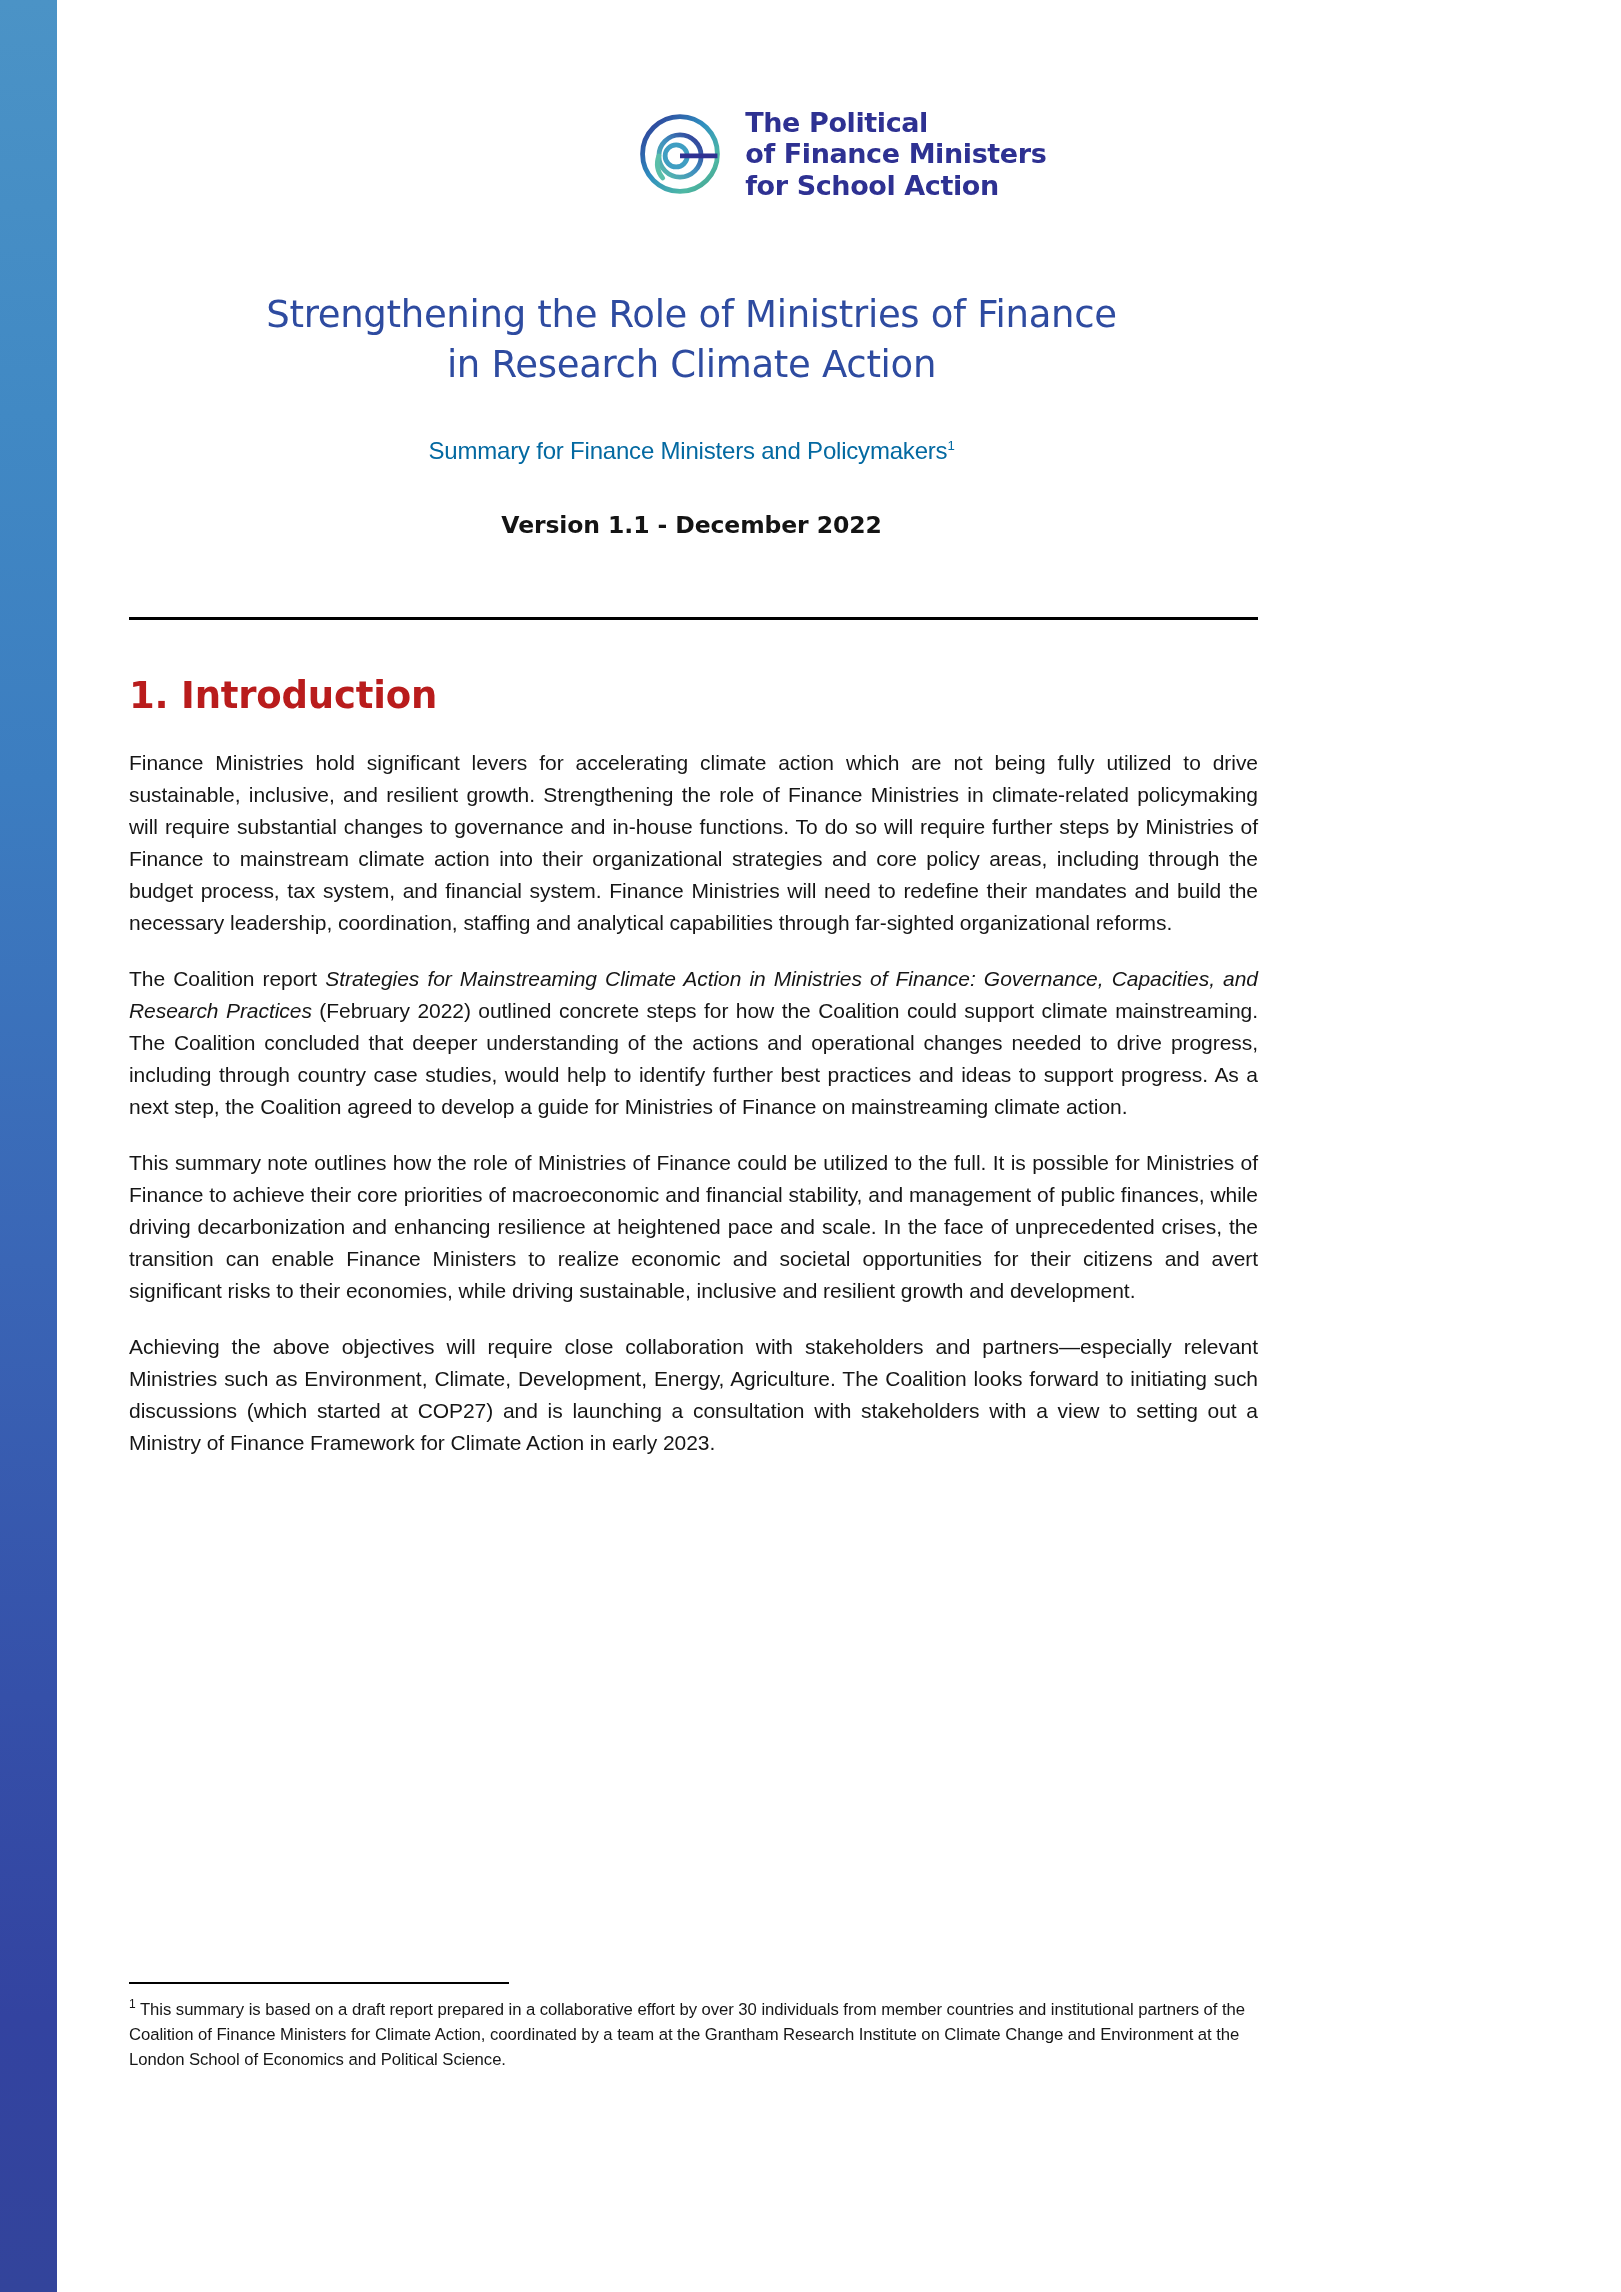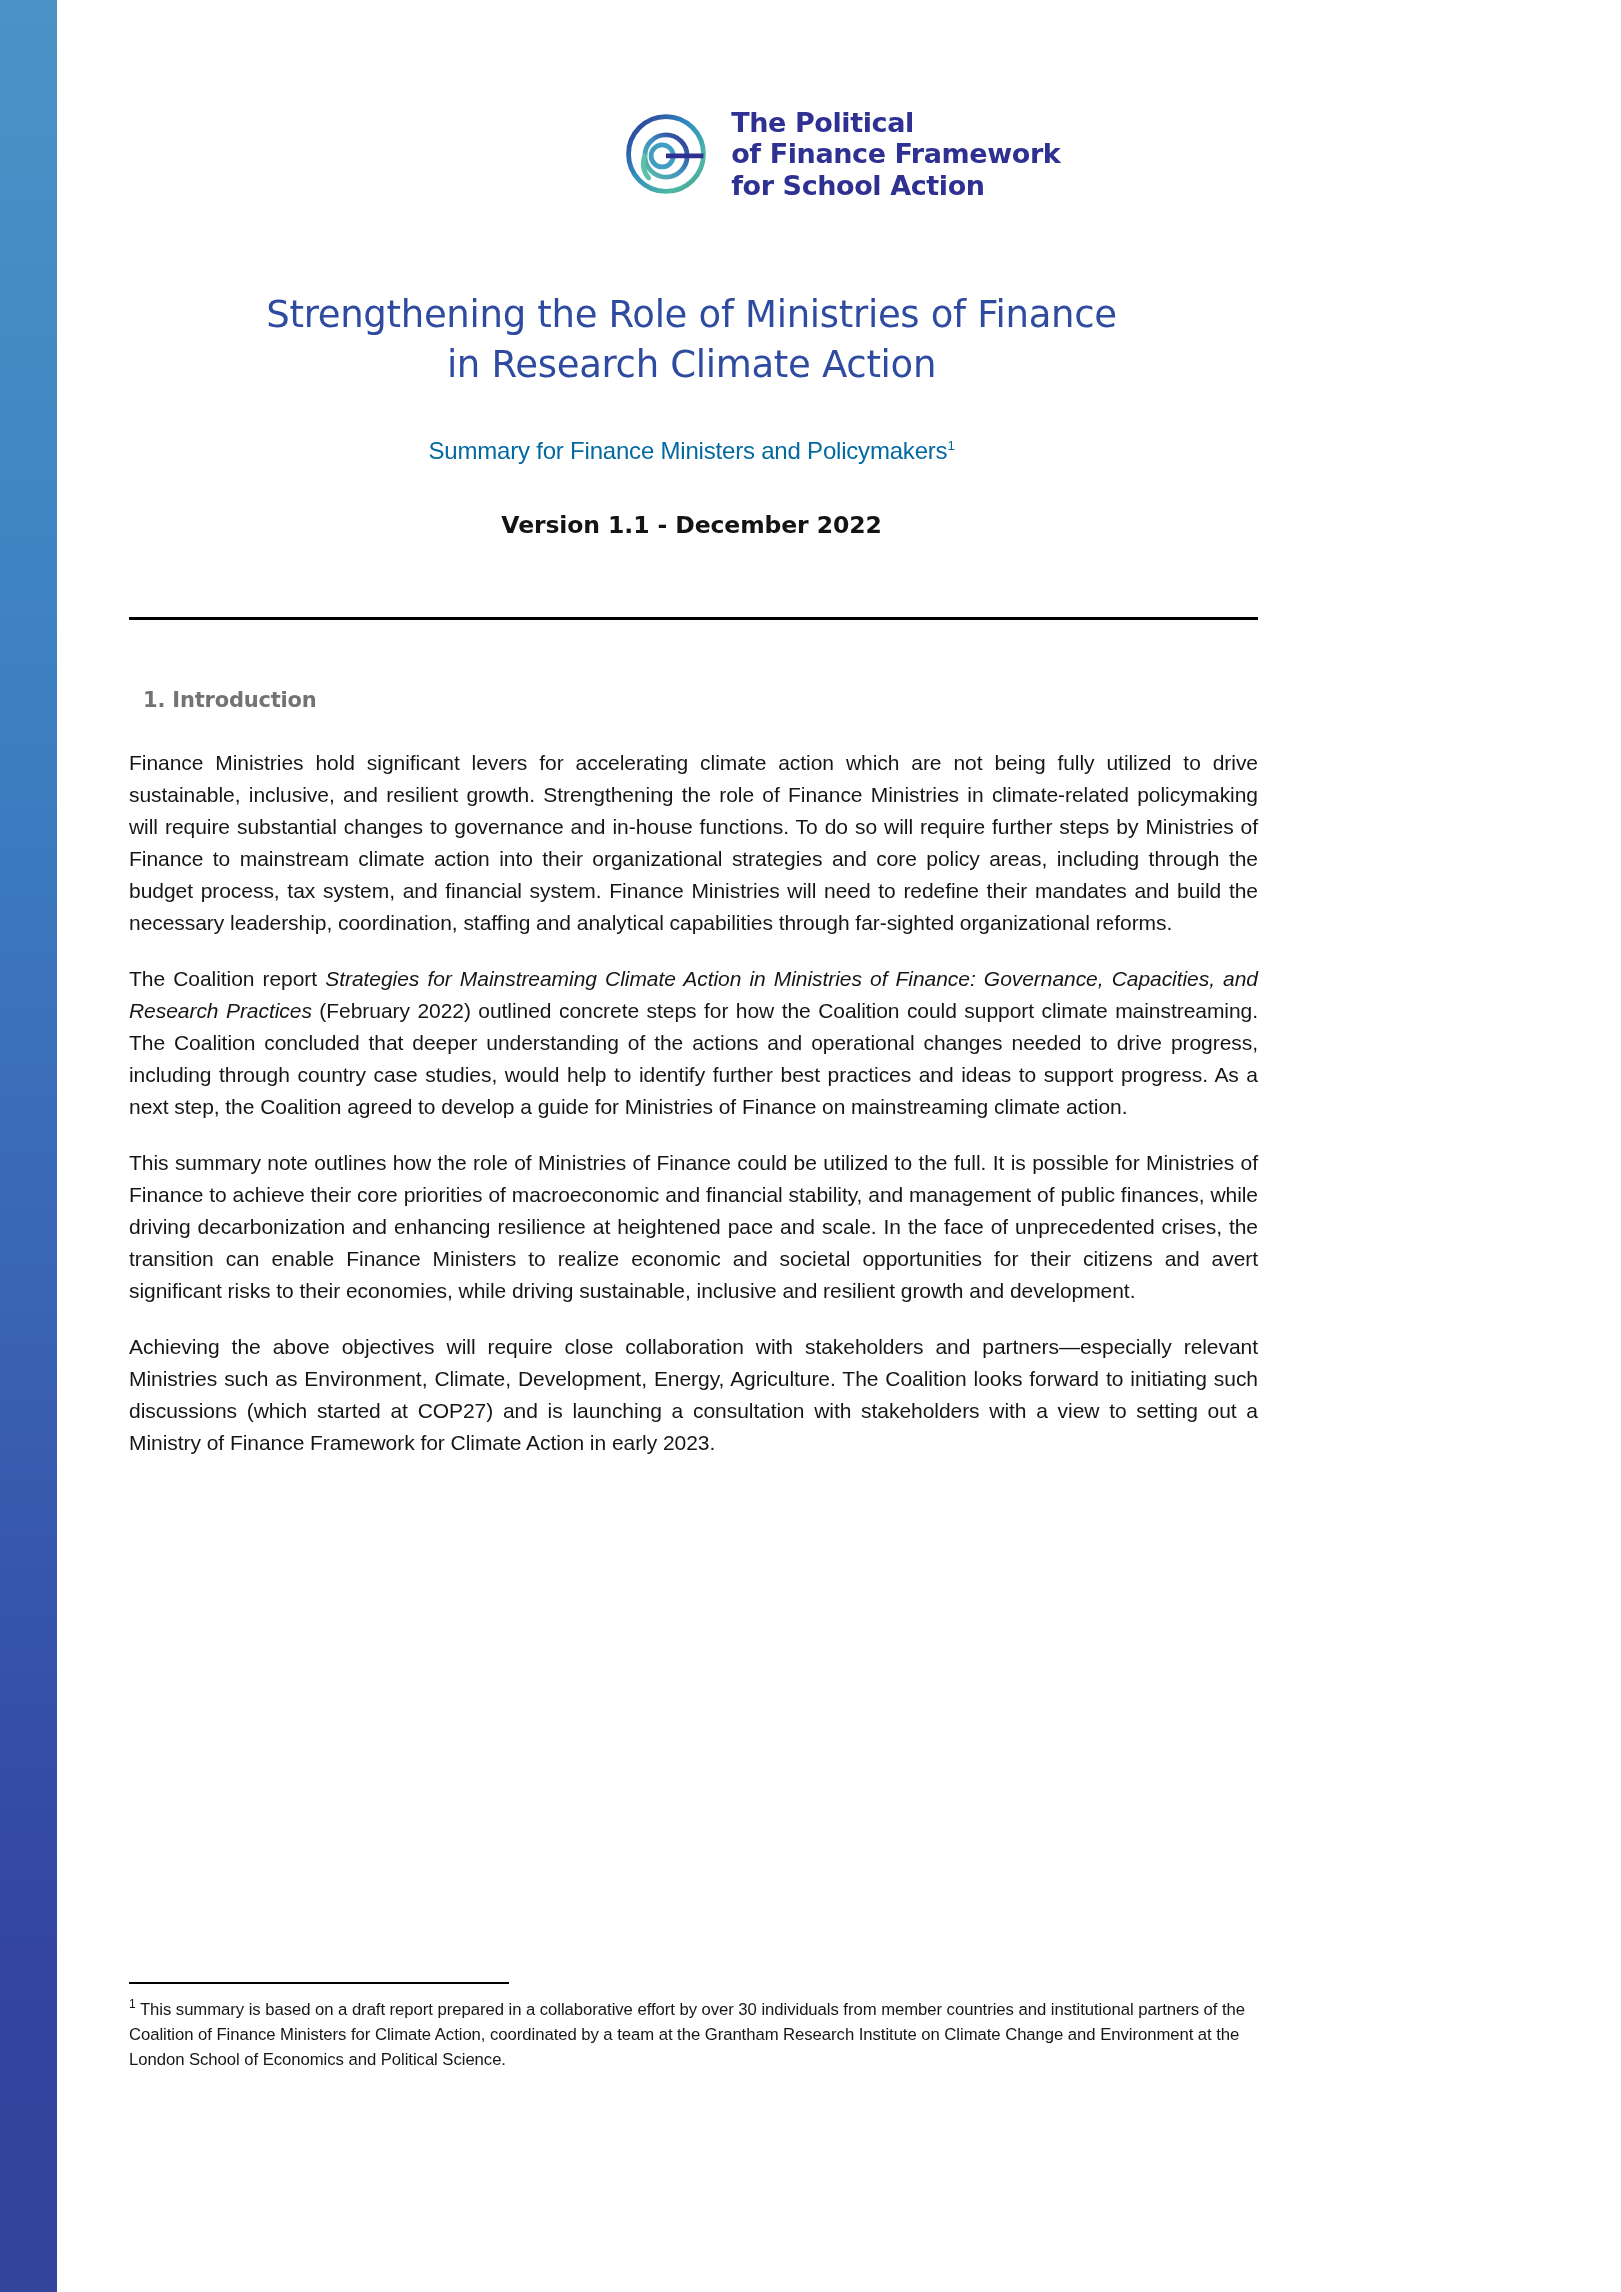--- a/index.html
+++ b/index.html
@@ -116,24 +116,24 @@
   }
 
   
   #section-heading {
     position: absolute;
     left: 72px;
     top: 674px;
     width: 1129px;
     font-family: "DejaVu Sans", sans-serif;
     font-weight: bold;
-    font-size: 21px;
-    color: #737373;
+    font-size: 37px;
+    color: #b91c1c;
     letter-spacing: -0.2px;
-    margin: 14px;
+    margin: 0;
   }
 
   
   #body-col {
     position: absolute;
     left: 72px;
     top: 747px;
     width: 1129px;
   }
   .para {
@@ -202,21 +202,21 @@
           </linearGradient>
         </defs>
         <circle cx="50" cy="50" r="39" fill="none" stroke="url(#lgGrad)" stroke-width="5"></circle>
         <circle cx="50" cy="52" r="22" fill="none" stroke="url(#lgGrad2)" stroke-width="5"></circle>
         <circle cx="46" cy="52" r="11.5" fill="none" stroke="#3f9ec2" stroke-width="5"></circle>
         <path d="M50 52 L89 52" stroke="#2e3192" stroke-width="5" fill="none"></path>
         <path d="M28 52 A22 22 0 0 0 32 75" stroke="#5bbfa9" stroke-width="5" fill="none" stroke-linecap="round"></path>
       </svg>
       <div id="logo-wordmark">
         <div>The Political</div>
-        <div>of Finance Framework</div>
+        <div>of Finance Ministers</div>
         <div>for School Action</div>
       </div>
     </div>
   </div>
 
   <div id="title-block">
     <h1 id="doc-title">
       <span>Strengthening the Role of Ministries of Finance</span>
       <span class="l2">in Research Climate Action</span>
     </h1>

